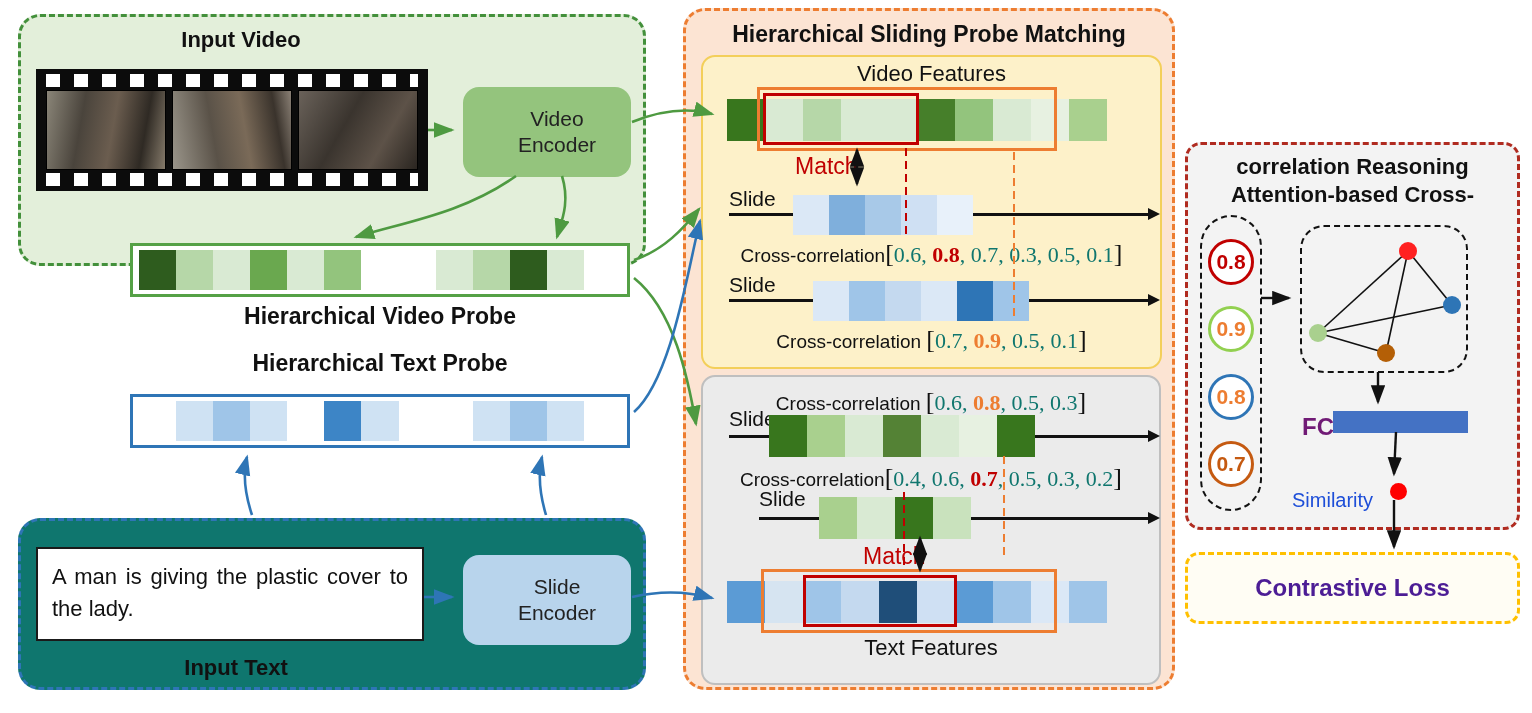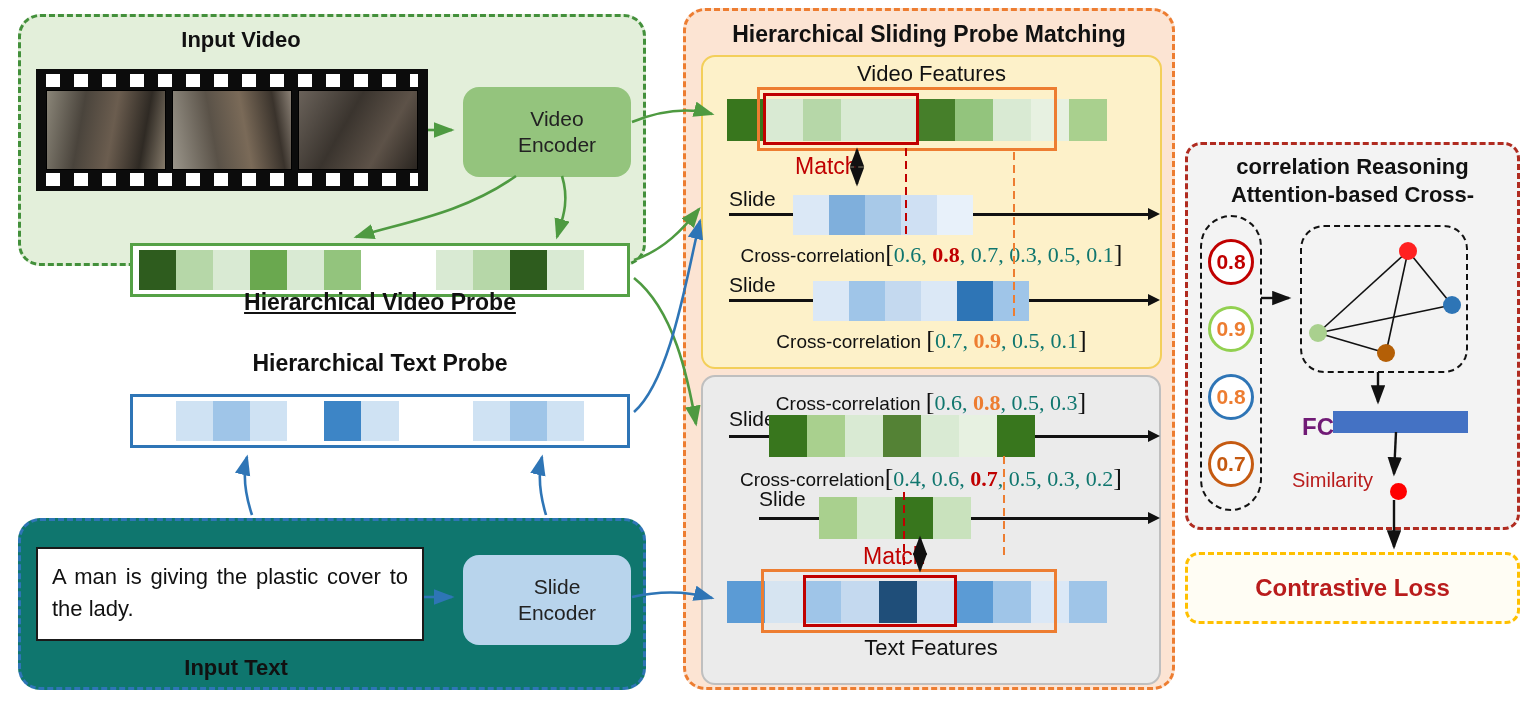--- a/index.html
+++ b/index.html
@@ -70,24 +70,24 @@
 
   
   .r-title { position:absolute; top:8px; width:100%; text-align:center; font-weight:bold; font-size:22px; line-height:1.25; color:#111; }
   .scores { position:absolute; left:12px; top:70px; width:62px; height:296px; border:2px dashed #111; border-radius:31px;
             display:flex; flex-direction:column; justify-content:space-evenly; align-items:center; }
   .score-circle { width:46px; height:46px; border-radius:50%; border:3px solid; background:#fff;
                   display:flex; align-items:center; justify-content:center; font-weight:bold; font-size:21px; }
   .graph-box { position:absolute; left:112px; top:80px; width:168px; height:148px; border:2px dashed #111; border-radius:24px; }
   .fc-label { position:absolute; left:114px; top:268px; font-size:24px; color:#701a75;font-weight:bold; }
   .fc-bar { position:absolute; left:145px; top:266px; width:135px; height:22px; background:#4472c4; }
-  .sim-label { position:absolute; left:104px; top:324px; font-size:20px; color:#b91c1c; }
+  .sim-label { position:absolute; left:104px; top:344px; font-size:20px; color:#1d4ed8; }
   .sim-dot { position:absolute; left:202px; top:338px; width:17px; height:17px; border-radius:50%; background:#ff0000; }
 
-  .loss-text { font-weight:bold; font-size:24px; color:#b91c1c; }
+  .loss-text { font-weight:bold; font-size:24px; color:#4c1d95; }
 
   .overlay { position:absolute; left:0; top:0; pointer-events:none; }
 </style>
 </head>
 <body>
 
 <div class="canvas">
 
   <div class="panel" id="p-video">
     <div class="panel-title" style="left:0;width:440px;top:10px;">Input Video</div>
@@ -113,21 +113,21 @@
       <div class="cell" style="background: rgb(217, 234, 211);"></div>
       <div class="cell" style="background: rgb(147, 196, 125);"></div>
       <div class="cell" style="background: rgb(255, 255, 255);"></div>
       <div class="cell" style="background: rgb(255, 255, 255);"></div>
       <div class="cell" style="background: rgb(217, 234, 211);"></div>
       <div class="cell" style="background: rgb(182, 215, 168);"></div>
       <div class="cell" style="background: rgb(46, 92, 30);"></div>
       <div class="cell" style="background: rgb(217, 234, 211);"></div>
       <div class="cell" style="background: rgb(255, 255, 255);"></div>
     </div>
-  <div class="probe-label" style="top:289px;text-decoration:underline;">Hierarchical Video Probe</div>
+  <div class="probe-label" style="top:303px;">Hierarchical Video Probe</div>
   <div class="probe-label" style="top:350px;">Hierarchical Text Probe</div>
   <div class="bar blue-bar" style="left:130px;top:394px;">
       <div class="cell" style="background: rgb(255, 255, 255);"></div>
       <div class="cell" style="background: rgb(207, 226, 243);"></div>
       <div class="cell" style="background: rgb(159, 197, 232);"></div>
       <div class="cell" style="background: rgb(207, 226, 243);"></div>
       <div class="cell" style="background: rgb(255, 255, 255);"></div>
       <div class="cell" style="background: rgb(61, 133, 198);"></div>
       <div class="cell" style="background: rgb(207, 226, 243);"></div>
       <div class="cell" style="background: rgb(255, 255, 255);"></div>

